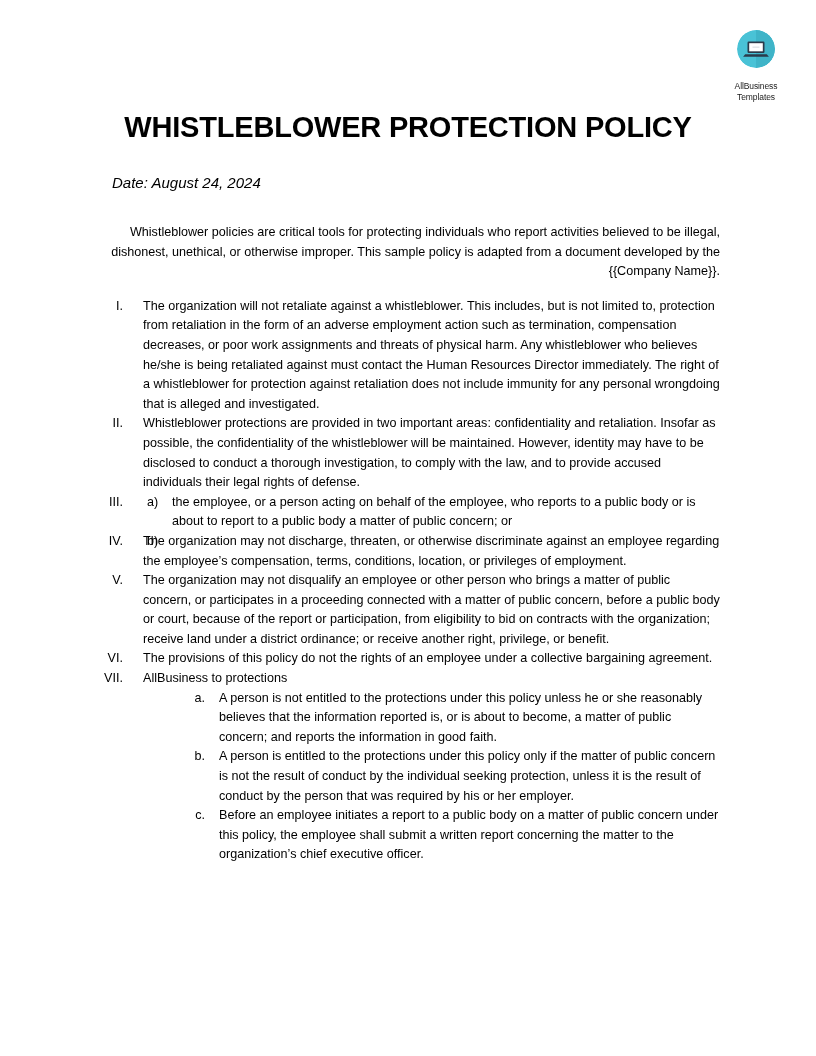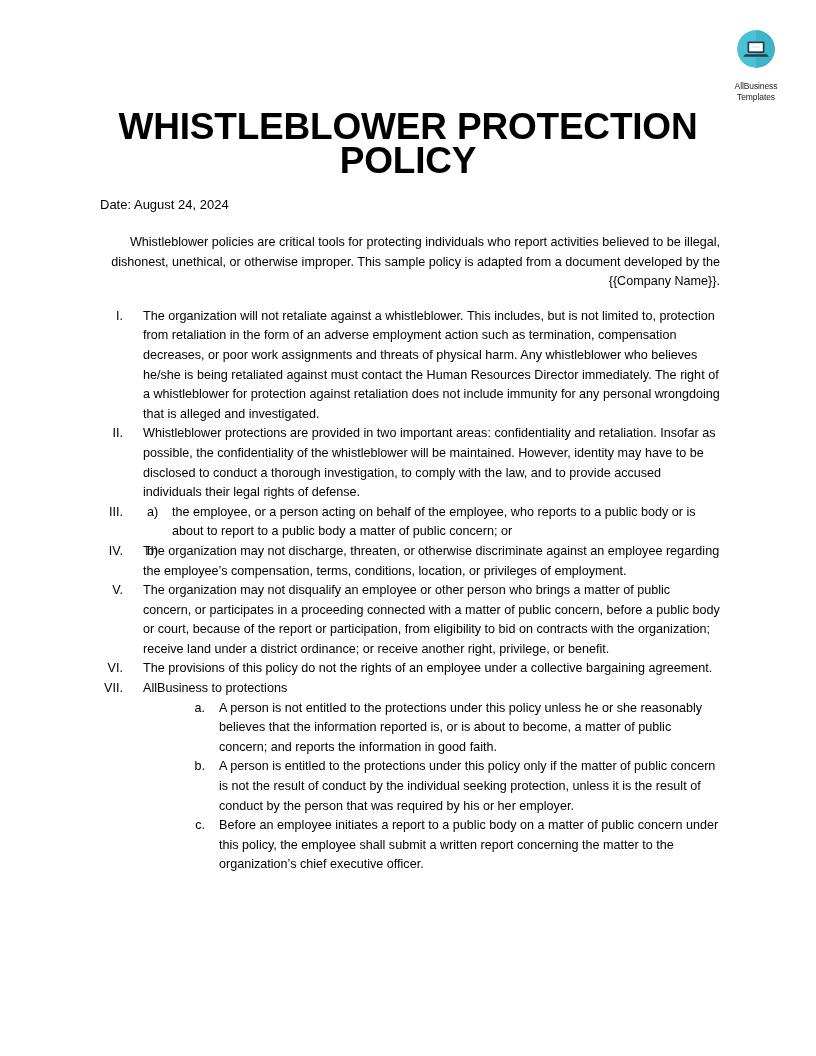--- a/index.html
+++ b/index.html
@@ -46,33 +46,34 @@
   .page {
     position: absolute;
     left: 96px;
     top: 0;
     width: 624px;
   }
 
   .doc-title {
     margin: 0;
     padding-top: 110px;
-    font-size: 37px;
+    font-size: 29px;
     line-height: 34px;
     font-weight: bold;
     text-align: center;
     letter-spacing: -0.2px;
     font-family: "Liberation Sans", sans-serif;
   }
 
   .doc-date {
-    margin: 4px;
+    margin: 16px;
     padding-top: 13px;
-    font-size: 13px;
+    font-size: 15px;
     line-height: 19px;
+    font-style: italic;
   }
 
   .intro {
     margin: 0;
     padding-top: 15px;
     font-size: 12.6px;
     line-height: 19.6px;
     text-align: right;
   }
 

